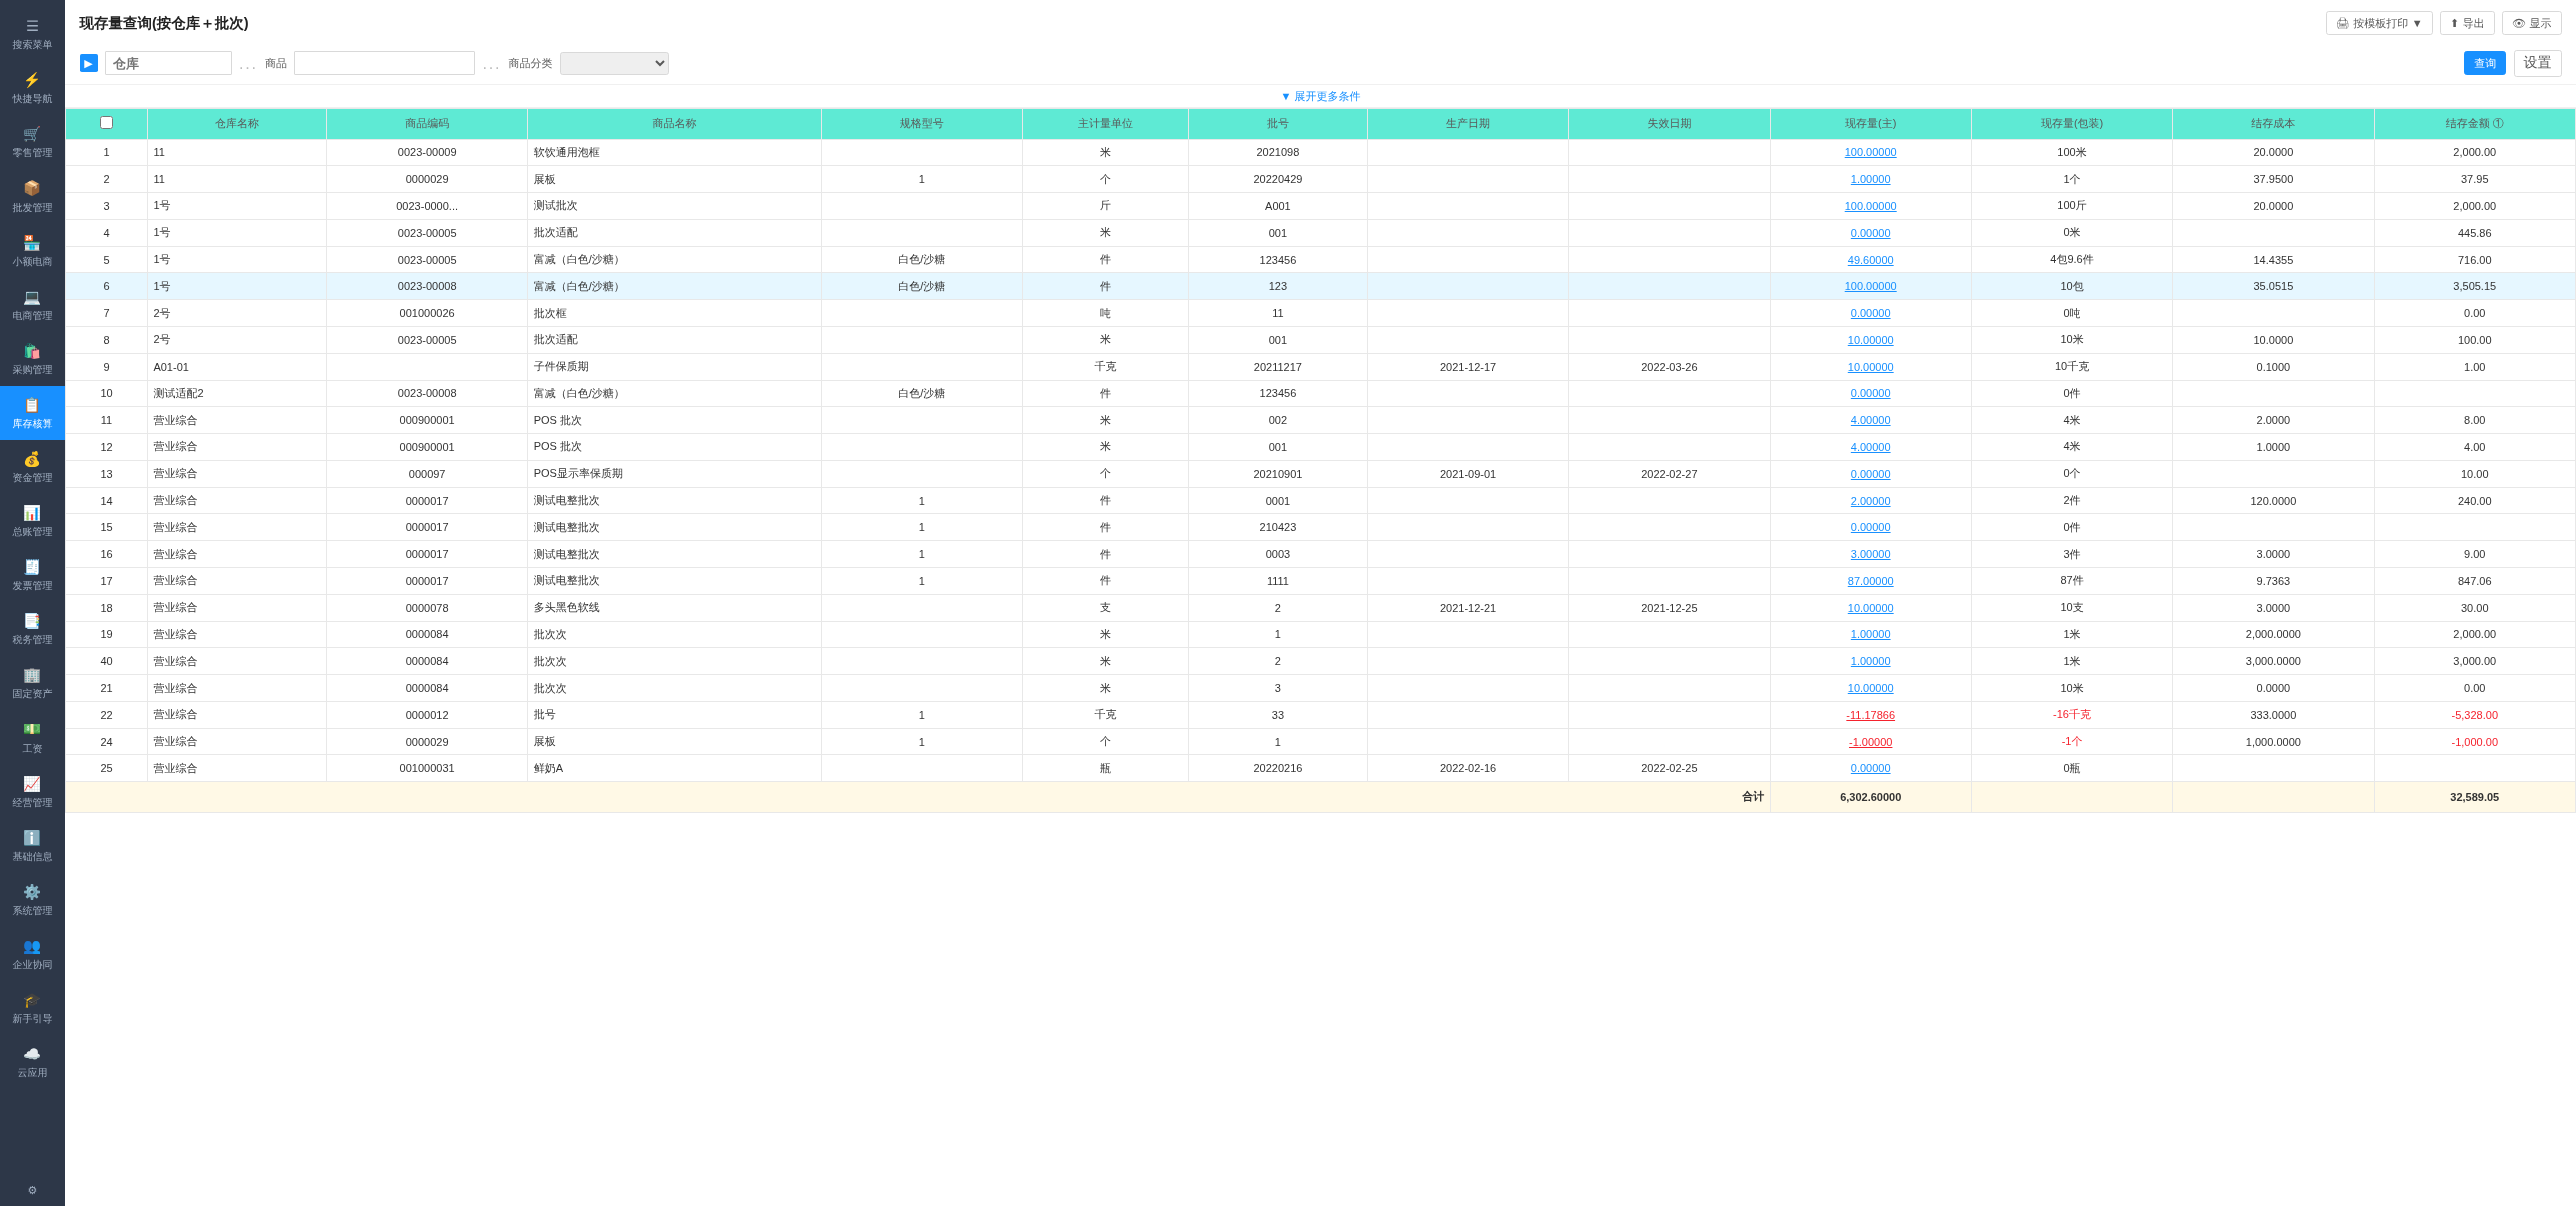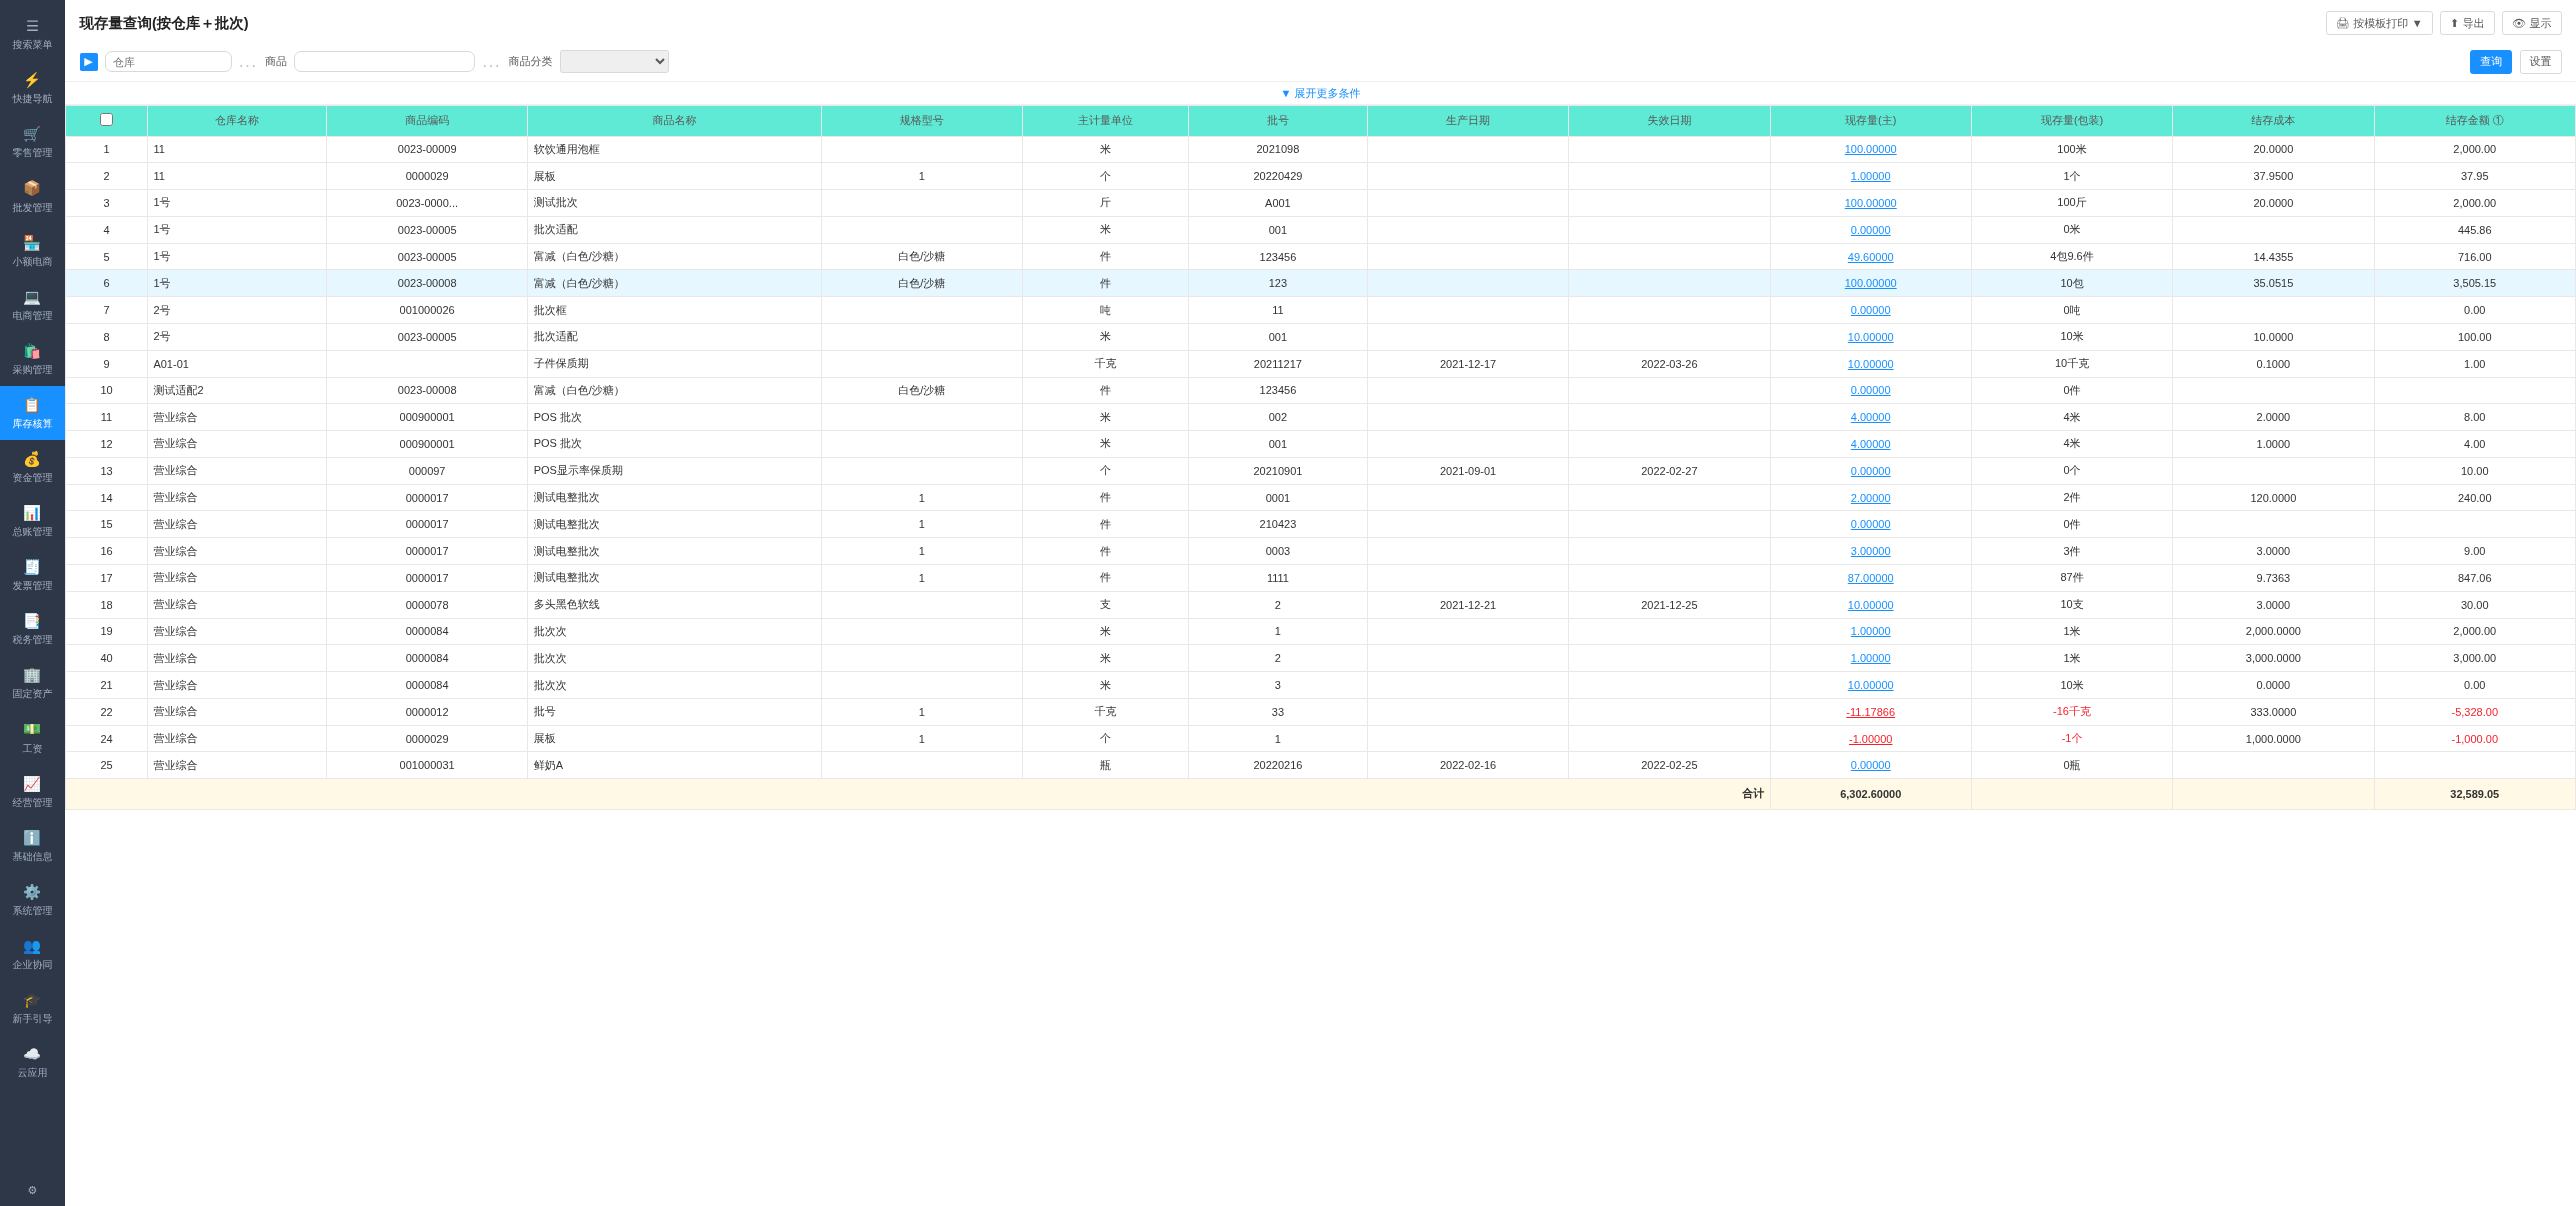--- a/index.html
+++ b/index.html
@@ -136,26 +136,27 @@
       color: #fff;
       display: flex;
       align-items: center;
       justify-content: center;
       border-radius: 1.8px;
       cursor: pointer;
       font-size: 11px;
     }
     .filter-input {
       border: 0.9px solid #d9d9d9;
-      border-radius: 7px;
+      border-radius: 1px;
       padding: 3.6px 7.2px;
-      font-size: 11px;
+      font-size: 13px;
       width: 127px;
       color: #595959;
       outline: none;
+      font-weight: bold;
     }
     .filter-dots {
       color: #bbb;
       font-size: 16.3px;
       letter-spacing: 1.8px;
     }
     .filter-label {
       color: #595959;
     }
     .filter-select {
@@ -249,21 +250,21 @@
     .col-qty { width: 81px; }
     .col-qty2 { width: 81px; }
     .col-cost { width: 81px; }
     .col-value { width: 81px; }
 
     .settings-btn {
       padding: 3.6px 9px;
       border: 0.9px solid #d9d9d9;
       background: #fff;
       cursor: pointer;
-      font-size: 11px;
+      font-size: 14px;
       color: #595959;
       border-radius: 2.7px;
     }
   </style>
 </head>
 <body>
 
 <div class="sidebar">
   <div class="sidebar-item">
     <div class="sidebar-icon">☰</div>

